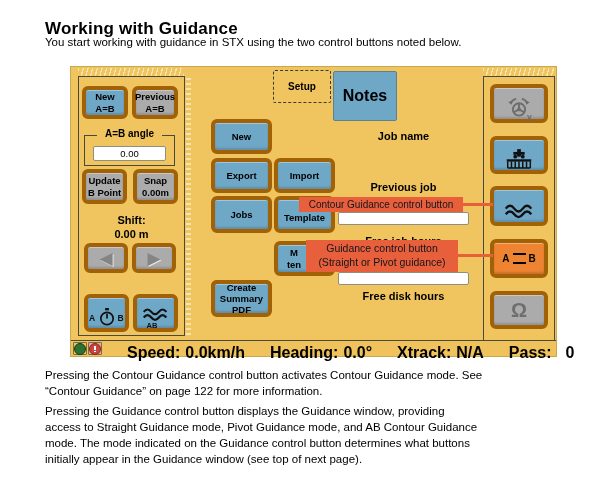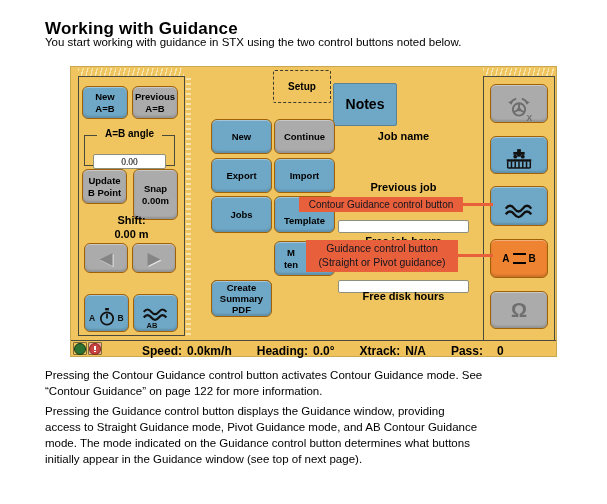--- a/index.html
+++ b/index.html
@@ -14,51 +14,51 @@
   .para div{line-height:16px;white-space:nowrap;}
 
   
   .panel{left:70px;top:66px;width:487px;height:291px;background:#F0C55F;border:1px solid #C9A850;}
   .hatch{background:repeating-linear-gradient(105deg,#f8e5ab 0 1.3px,rgba(0,0,0,0) 1.3px 4.5px);}
   .vhatch{background:repeating-linear-gradient(0deg,#f8e5ab 0 1.6px,rgba(0,0,0,0) 1.6px 5px);}
   .groupbox{border:1px solid #4a4a3c;}
 
   .btn{display:flex;align-items:center;justify-content:center;flex-direction:column;
        text-align:center;font-size:9.5px;font-weight:bold;line-height:1.18;white-space:pre-line;
-       border:1px solid #a16207;border-radius:6px;color:#000;
+       border:4px solid #a16207;border-radius:6px;color:#000;
        box-shadow:inset 0 1px 0 rgba(255,255,255,.35), inset 0 -2px 2px rgba(0,0,0,.14);}
   .blue{background:#6FA7C6;}
   .gray{background:#ABABAB;}
   .orange{background:#EE8431;}
 
   .tab-setup{border:1.5px dashed #3a3a2e;background:transparent;border-radius:2px;box-shadow:none;}
   .tab-notes{border-radius:2px;border:1px solid #5b8193;box-shadow:none;}
 
   .lbl{font-size:11px;font-weight:bold;text-align:center;white-space:pre-line;line-height:1.3;}
   .inp{background:#fff;border:1px solid #8f8f7e;border-radius:2px;font-size:9.5px;
-       font-family:Liberation Serif, serif;text-align:center;padding:0;margin-top:8px;}
+       font-family:Liberation Sans, sans-serif;text-align:center;padding:0;}
 
   .legendbox{background:#F0C55F;font-size:10px;font-weight:bold;text-align:center;}
 
   .arrow-glyph{font-size:17px;color:#858585;text-shadow:1px 1px 0 #e3e3e3;line-height:1;}
 
   .callout{background:#E7603B;color:#14141e;font-size:10px;line-height:1.3;
            display:flex;flex-direction:column;align-items:center;justify-content:center;
            z-index:6;}
   .callout2{font-size:10.5px;}
   .cline{background:#E7603B;height:3px;z-index:6;}
 
   .statusbar{left:0;top:273px;width:485px;height:16px;border-top:1.5px solid #4a4a3c;background:#EFC25B;}
   .led-cell{border:1px solid #7d6c33;width:14px;height:13px;display:flex;align-items:center;justify-content:center;border-radius:1px;}
   .led-green{width:10px;height:10px;border-radius:50%;background:#2d7233;border:1px solid #163d1a;}
   .alert-cell{background:#E9A99F;}
   .led-red{width:10px;height:10px;border-radius:50%;background:#C84440;border:1px solid #8c2420;position:relative;}
   .led-red::before{content:"";position:absolute;left:4px;top:2px;width:1.6px;height:4px;background:#fff;}
   .led-red::after{content:"";position:absolute;left:4px;top:7px;width:1.6px;height:1.6px;background:#fff;}
-  .status-text{left:71px;top:2.5px;display:flex;font-size:12px;font-weight:bold;white-space:pre;align-items:flex-end;}
+  .status-text{left:56px;top:2.5px;display:flex;font-size:16px;font-weight:bold;white-space:pre;align-items:flex-end;}
   .status-text .sv{margin-left:5px;}
   .status-text .sg{margin-left:25px;}
 
   .dbl-bar{display:inline-block;width:13px;height:7px;border-top:2.5px solid #000;
            border-bottom:2.5px solid #000;margin:0 3px;}
   .abeq{display:flex;align-items:center;font-size:10px;font-weight:bold;}
   .bulb-glyph{font-size:20px;color:#6e6e6e;line-height:1;}
   .frag{font-size:9.5px;font-weight:bold;line-height:1.2;white-space:pre-line;text-align:center;}
 </style>
 </head>
@@ -81,21 +81,21 @@
 A=B</div>
     <div class="abs btn gray" style="left:61px;top:19px;width:46px;height:33px;">Previous
 A=B</div>
 
     <div class="abs groupbox" style="left:13px;top:68px;width:91px;height:31px;"></div>
     <div class="abs legendbox" style="left:26px;top:61px;width:65px;">A=B angle</div>
     <input class="abs inp" style="left: 22px; top: 79px; width: 73px; height: 15px;" value="0.00">
 
     <div class="abs btn gray" style="left:11px;top:102px;width:45px;height:35px;">Update
 B Point</div>
-    <div class="abs btn gray" style="left:62px;top:102px;width:45px;height:51px;">Snap
+    <div class="abs btn gray" style="left:62px;top:102px;width:45px;height:35px;">Snap
 0.00m</div>
 
     <div class="abs lbl" style="left:7px;top:146px;width:107px;">Shift:
 0.00 m</div>
 
     <div class="abs btn gray" style="left:13px;top:176px;width:44px;height:30px;">
       <span class="arrow-glyph">◀</span>
     </div>
     <div class="abs btn gray" style="left:61px;top:176px;width:44px;height:30px;">
       <span class="arrow-glyph">▶</span>
@@ -116,24 +116,23 @@
       <span>
         <svg viewBox="0 0 34 26" width="32" height="25">
           <path d="M4 7 q 4 -5 8 0 t 8 0 t 8 0" stroke="#111" stroke-width="2.3" fill="none"></path>
           <path d="M4 13 q 4 -5 8 0 t 8 0 t 8 0" stroke="#111" stroke-width="2.3" fill="none"></path>
           <text x="7" y="24" font-size="8" font-weight="bold" fill="#111">AB</text>
         </svg>
       </span>
     </div>
 
     <div class="abs btn tab-setup" style="left:202px;top:3px;width:58px;height:33px;font-size:10px;">Setup</div>
-    <div class="abs btn blue tab-notes" style="left:262px;top:16px;width:64px;height:43px;font-size:14px;">Notes</div>
+    <div class="abs btn blue tab-notes" style="left:262px;top:4px;width:64px;height:50px;font-size:16px;">Notes</div>
 
     <div class="abs btn blue" style="left:140px;top:52px;width:61px;height:35px;">New</div>
-    <div class="abs btn gray" style="left:203px;top:52px;width:61px;height:35px;">Continue</div>
     <div class="abs btn blue" style="left:140px;top:91px;width:61px;height:35px;">Export</div>
     <div class="abs btn blue" style="left:203px;top:91px;width:61px;height:35px;">Import</div>
     <div class="abs btn blue" style="left:140px;top:129px;width:61px;height:37px;">Jobs</div>
     <div class="abs btn blue" style="left:203px;top:129px;width:61px;height:37px;align-items:center;justify-content:flex-end;padding-bottom:6px;">Template</div>
     <div class="abs btn blue" style="left:140px;top:174px;width:61px;height:35px;margin-top:39px;">Close</div>
     <div class="abs btn blue" style="left:203px;top:174px;width:61px;height:35px;justify-content:center;align-items:flex-start;">
       <span class="frag" style="width:32px;">M
 ten</span>
     </div>
     <div class="abs lbl" style="left:267px;top:62px;width:131px;">Job name</div>

